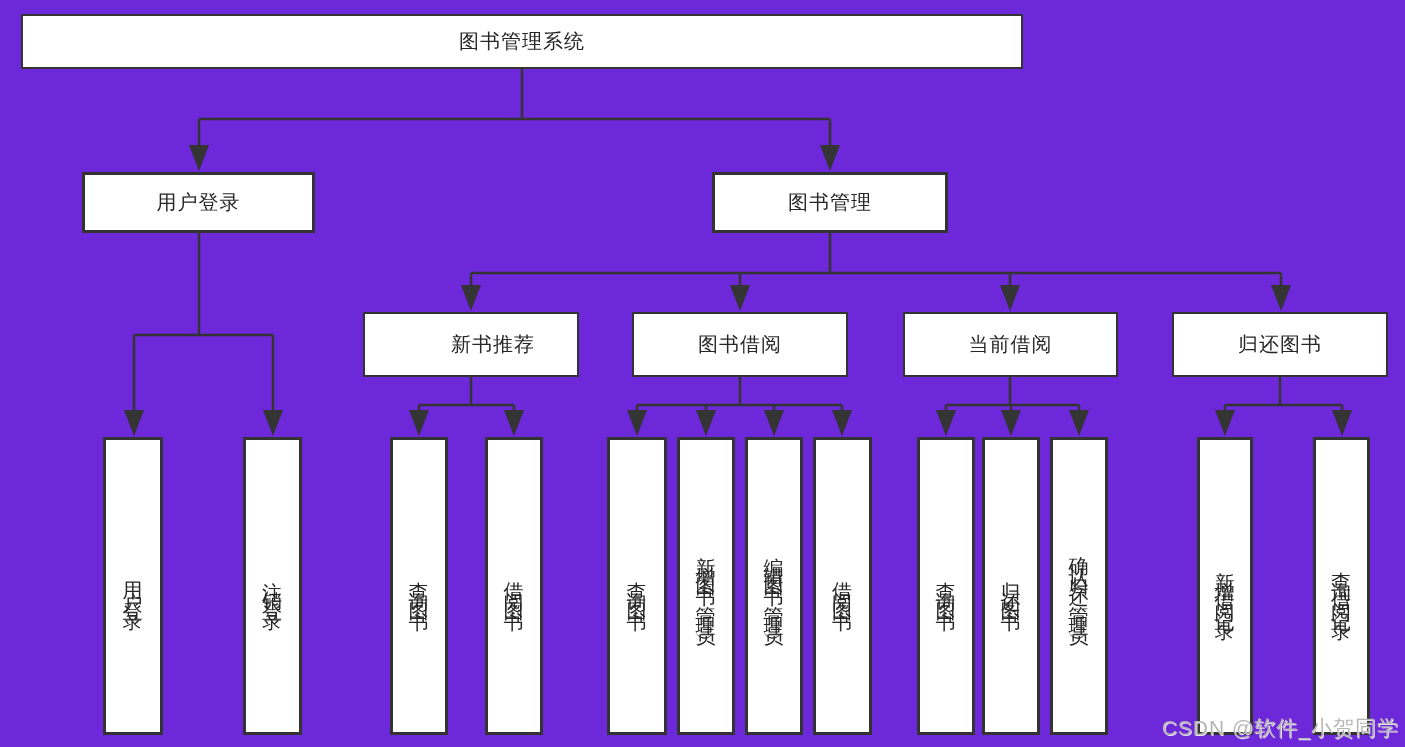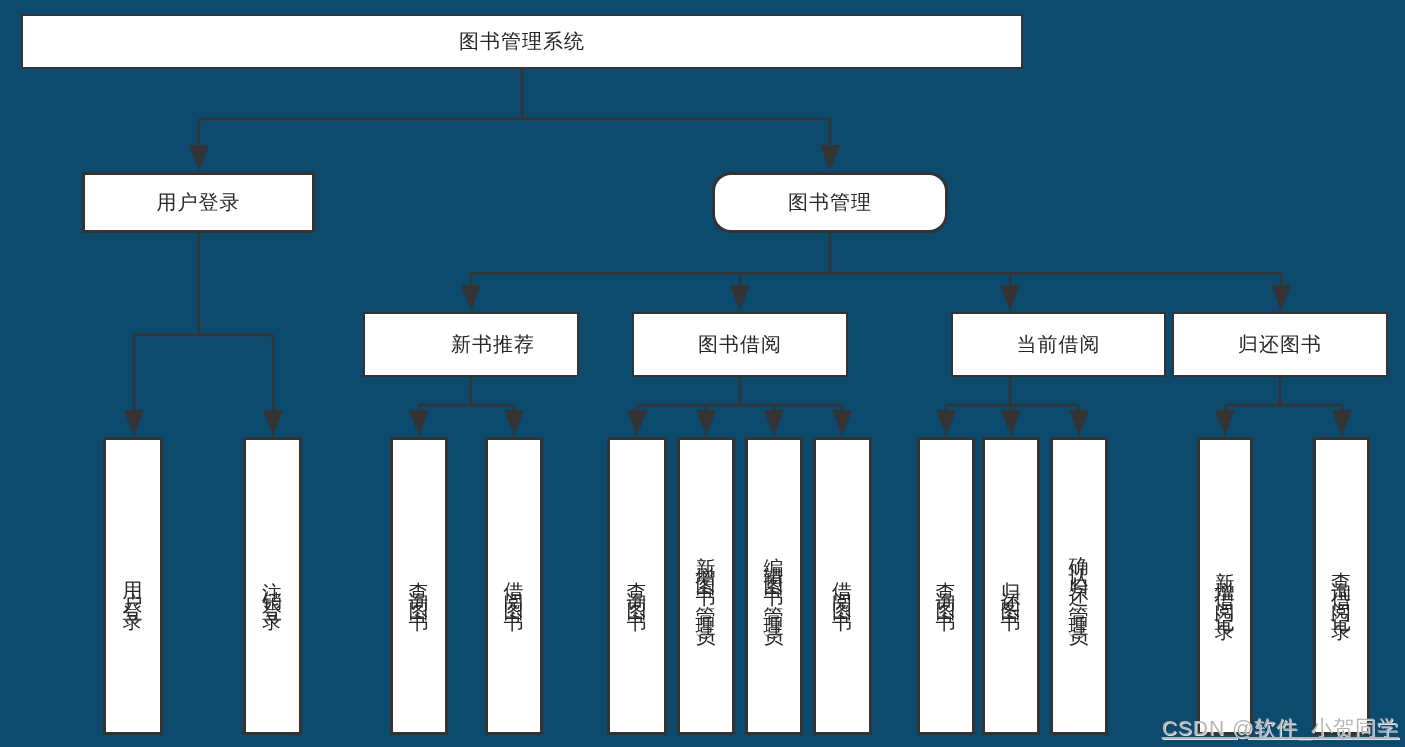--- a/index.html
+++ b/index.html
@@ -3,21 +3,21 @@
 <meta charset="utf-8">
 <style>
   * { margin: 0; padding: 0; box-sizing: border-box; }
   html, body { background: #ffffff; }
   body { font-family: "Liberation Sans", "DejaVu Sans", sans-serif; }
 
   .stage {
     position: relative;
     width: 1405px;
     height: 747px;
-    background: #0c4a6e;
+    background: #6d28d9;
     overflow: hidden;
   }
 
   svg.connectors {
     position: absolute;
     left: 0; top: 0;
     width: 1405px; height: 747px;
     pointer-events: none;
   }
   svg.connectors path {
@@ -40,26 +40,26 @@
     justify-content: center;
     font-size: 20px;
     letter-spacing: 1px;
     z-index: 2;
   }
 
   .lvl1 { left: 21px; top: 14px; width: 1002px; height: 55px; }
 
   .lvl2 { top: 172px; height: 61px; border-width: 3px; }
   .lvl2.user-login   { left: 82px;  width: 233px; }
-  .lvl2.book-mgmt    { left: 712px; width: 236px; border-radius: 19px; }
+  .lvl2.book-mgmt    { left: 712px; width: 236px; }
 
   .lvl3 { top: 312px; height: 65px; }
   .lvl3.n1 { left: 363px;  width: 216px; padding-left: 44px; }
   .lvl3.n2 { left: 632px;  width: 216px; }
-  .lvl3.n3 { left: 903px;  width: 215px; margin-left: 48px; }
+  .lvl3.n3 { left: 903px;  width: 215px; }
   .lvl3.n4 { left: 1172px; width: 216px; }
 
   .leaf {
     top: 437px;
     height: 298px;
     border-width: 3px;
     writing-mode: vertical-lr;
     text-orientation: mixed;
     letter-spacing: 0.5em;
     line-height: 1;
@@ -82,21 +82,20 @@
   .watermark {
     position: absolute;
     right: 6px;
     top: 714px;
     font-size: 21px;
     color: #b5b5b5;
     letter-spacing: 1px;
     text-shadow: 1px 1px 0 rgba(255,255,255,0.85);
     z-index: 3;
     white-space: nowrap;
-    text-decoration: underline;
   }
 </style>
 </head>
 <body>
 
 <div class="stage">
 
   <svg class="connectors" viewBox="0 0 1405 747" aria-hidden="true">
 
     <g>

